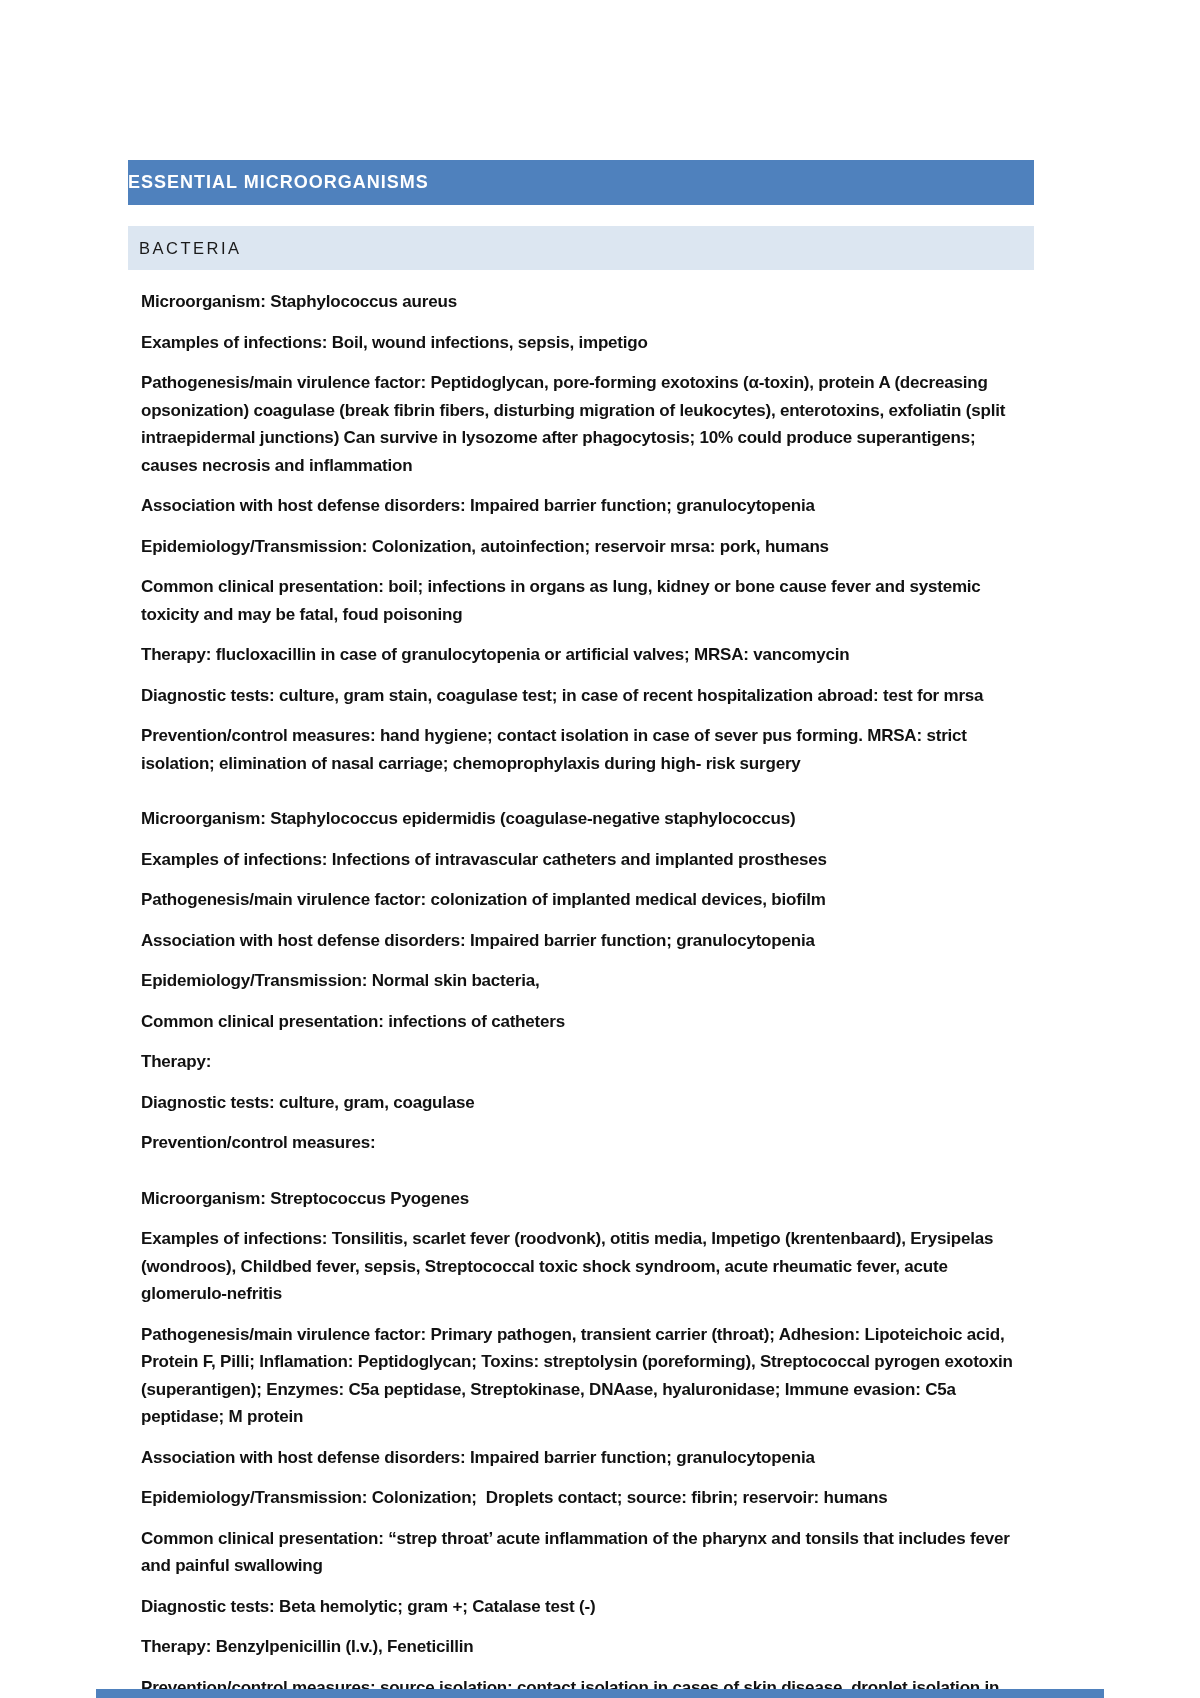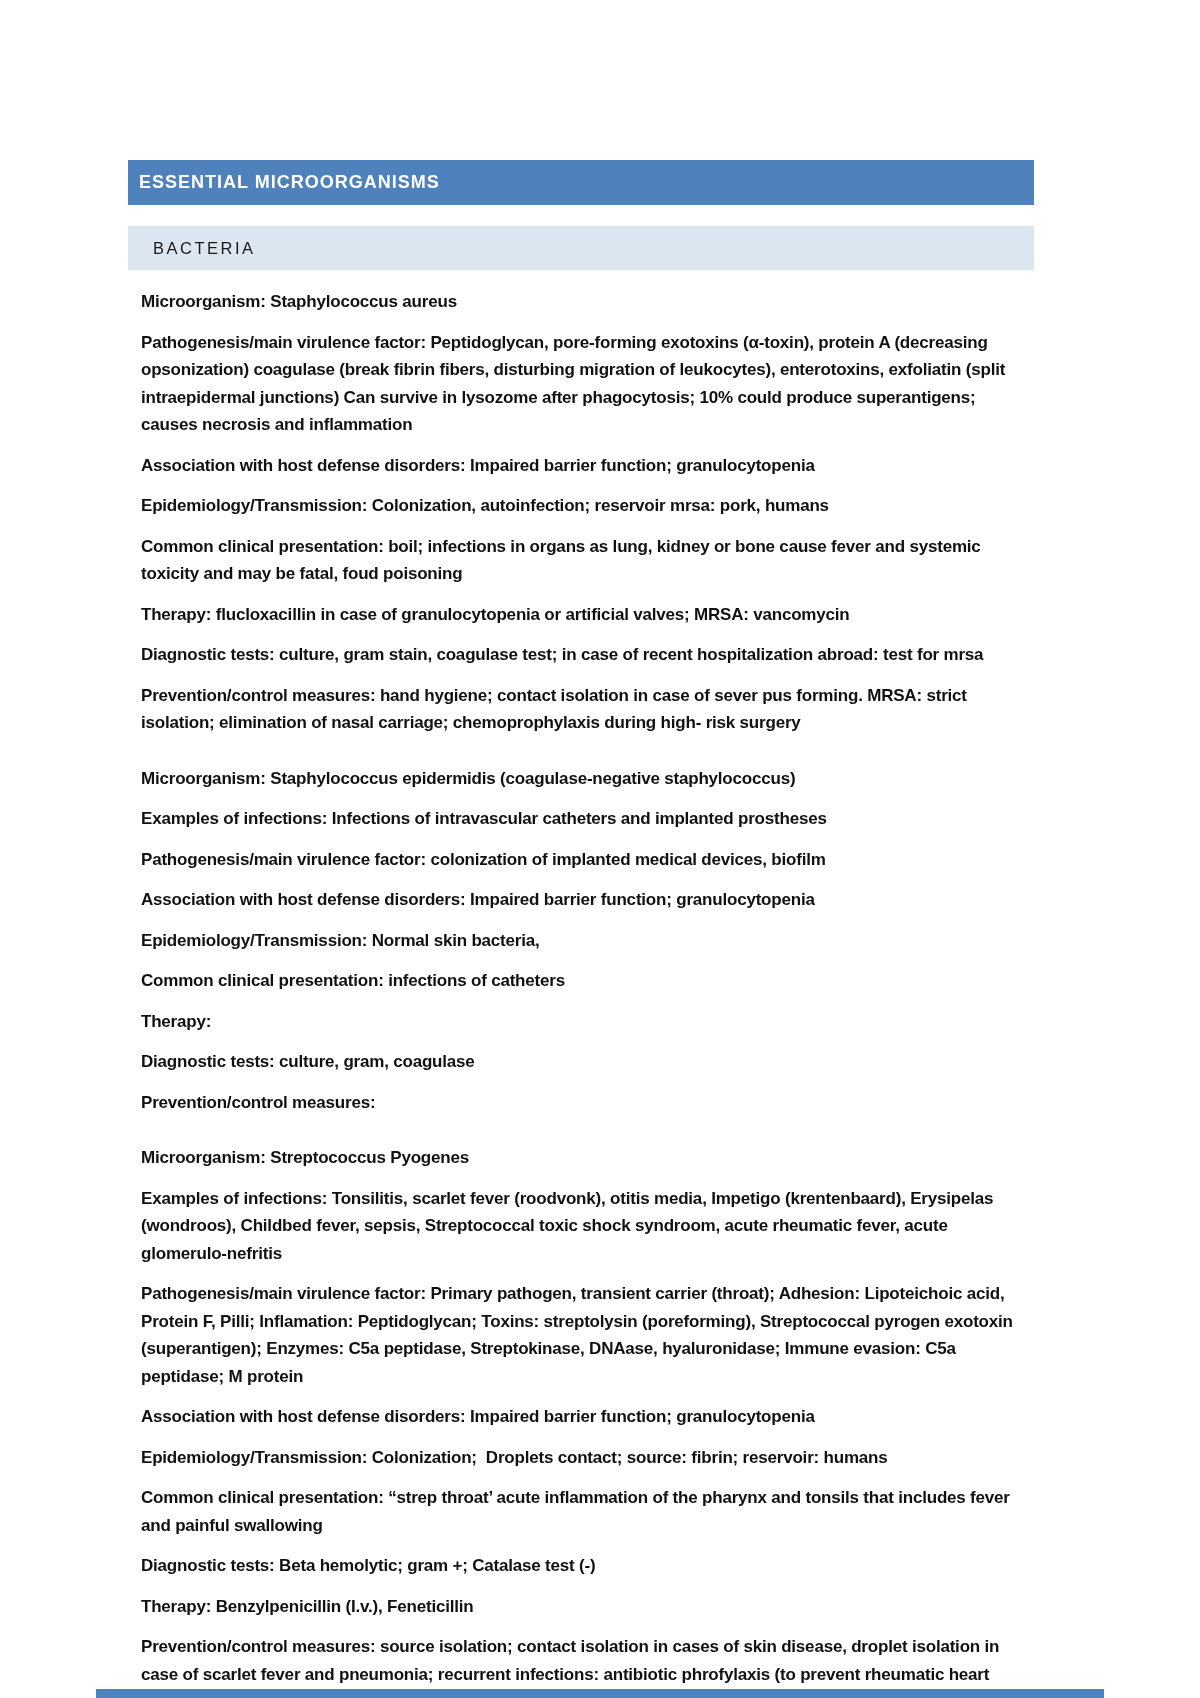--- a/index.html
+++ b/index.html
@@ -20,34 +20,33 @@
     left: 128px;
     top: 160px;
     width: 906px;
   }
   .title-bar {
     background: #4f81bd;
     color: #ffffff;
     height: 45px;
     display: flex;
     align-items: center;
-    padding-left: 11px;
     box-sizing: border-box;
     font-size: 18px;
     font-weight: bold;
     letter-spacing: 1px;
   }
   .subtitle-bar {
     margin-top: 21px;
     background: #dce6f1;
     color: #1a1a1a;
     height: 44px;
     display: flex;
     align-items: center;
-    padding-left: 25px;
+    padding-left: 11px;
     box-sizing: border-box;
     font-size: 16.5px;
     font-weight: 400;
     letter-spacing: 2.5px;
   }
   .body-text {
     margin-top: 18px;
   }
   .section {
     margin-bottom: 28px;
@@ -81,20 +80,21 @@
     </div>
 
     <div class="subtitle-bar">
       <span>BACTERIA</span>
     </div>
 
     <div class="body-text">
 
       <div class="section">
         <p>Microorganism: Staphylococcus aureus</p>
+        <p>Examples of infections: Boil, wound infections, sepsis, impetigo</p>
         <p>Pathogenesis/main virulence factor: Peptidoglycan, pore-forming exotoxins (α-toxin), protein A (decreasing opsonization) coagulase (break fibrin fibers, disturbing migration of leukocytes), enterotoxins, exfoliatin (split intraepidermal junctions) Can survive in lysozome after phagocytosis; 10% could produce superantigens; causes necrosis and inflammation</p>
         <p>Association with host defense disorders: Impaired barrier function; granulocytopenia</p>
         <p>Epidemiology/Transmission: Colonization, autoinfection; reservoir mrsa: pork, humans</p>
         <p>Common clinical presentation: boil; infections in organs as lung, kidney or bone cause fever and systemic toxicity and may be fatal, foud poisoning</p>
         <p>Therapy: flucloxacillin in case of granulocytopenia or artificial valves; MRSA: vancomycin</p>
         <p>Diagnostic tests: culture, gram stain, coagulase test; in case of recent hospitalization abroad: test for mrsa</p>
         <p>Prevention/control measures: hand hygiene; contact isolation in case of sever pus forming. MRSA: strict isolation; elimination of nasal carriage; chemoprophylaxis during high- risk surgery</p>
       </div>
 
       <div class="section">

